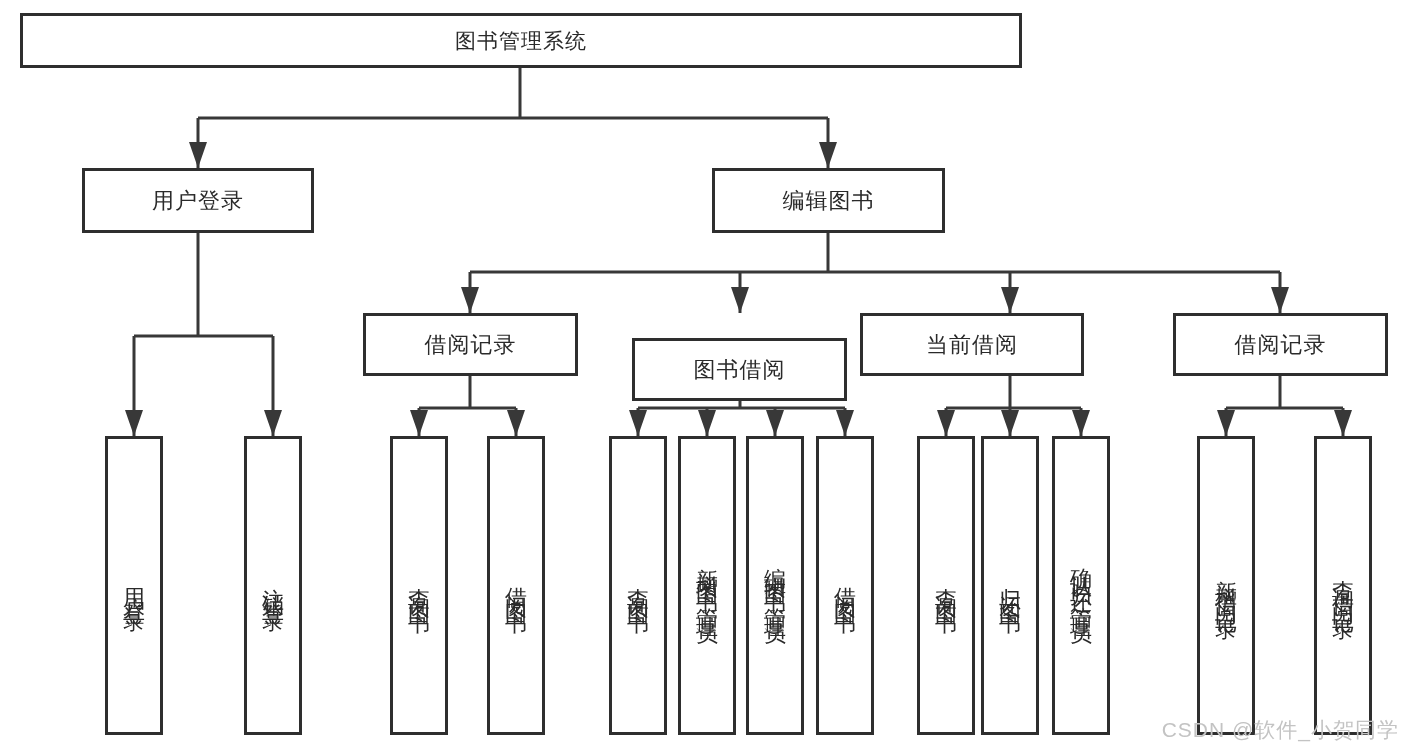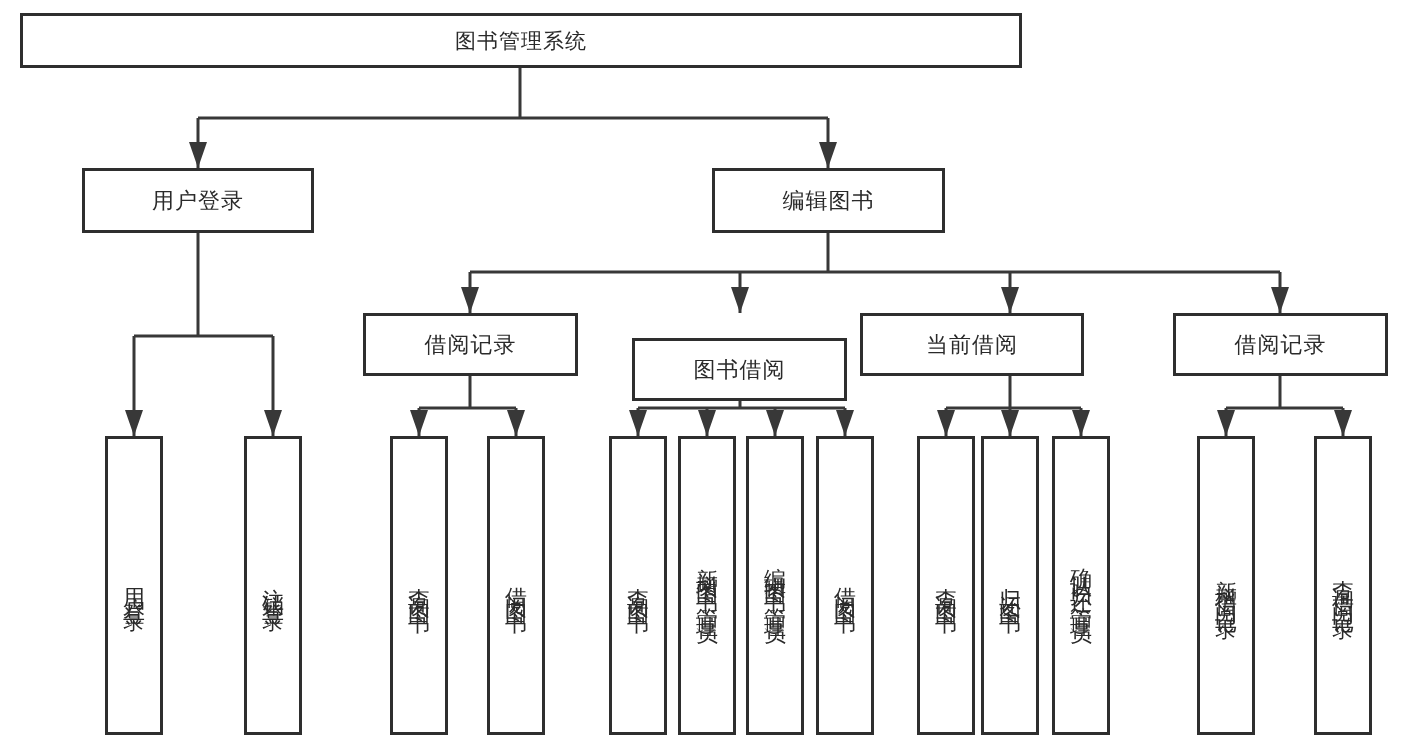--- a/index.html
+++ b/index.html
@@ -132,13 +132,14 @@
     <span class="vlabel">确认归还（管理员）</span>
   </div>
 
   <div class="vbox" style="left:1197px;">
     <span class="vlabel">新增借阅记录</span>
   </div>
   <div class="vbox" style="left:1314px;">
     <span class="vlabel">查询借阅记录</span>
   </div>
 
+  <div class="watermark">CSDN @软件_小贺同学</div>
 </div>
 
 </body></html>

